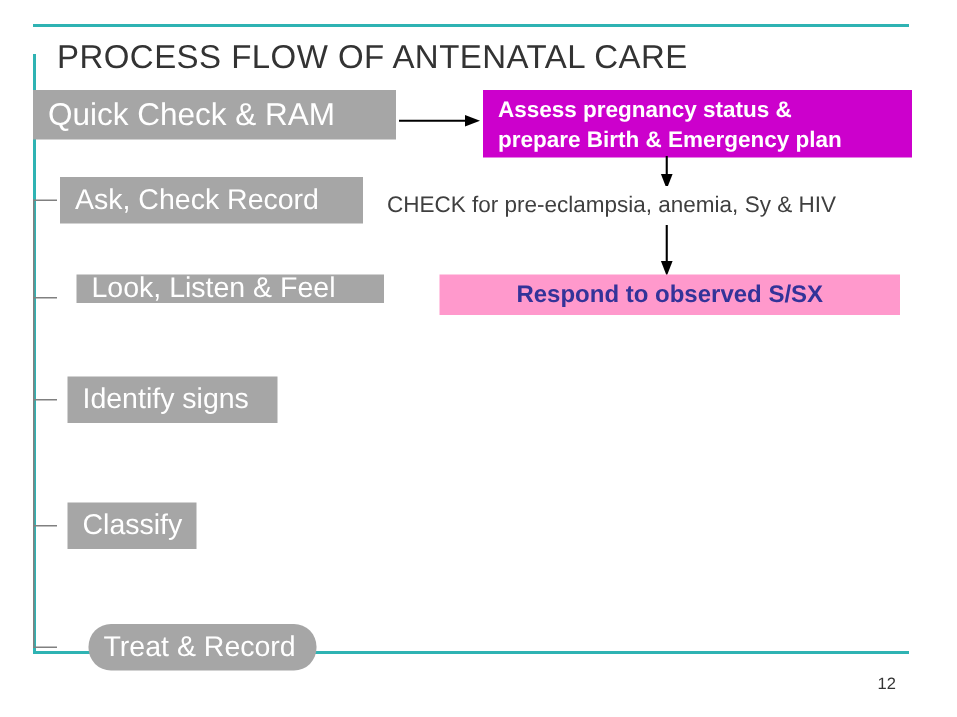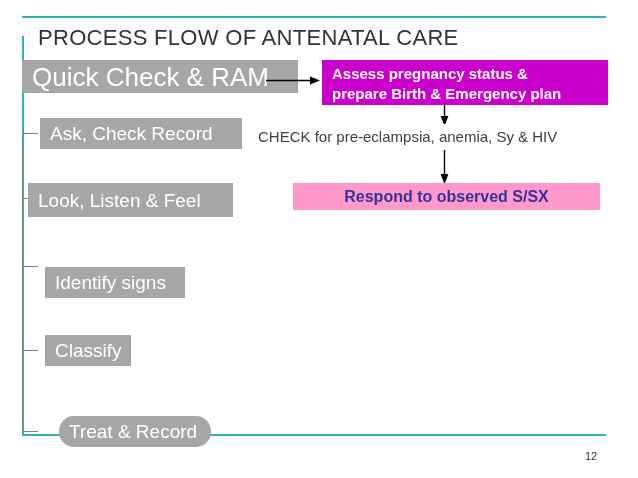--- a/index.html
+++ b/index.html
@@ -64,24 +64,24 @@
     background: #a6a6a6;
     color: #ffffff;
     font-size: 19px;
     line-height: 1;
     display: flex;
     align-items: center;
     padding-left: 10px;
     box-sizing: border-box;
     white-space: nowrap;
   }
-  .box-quick   { left: 22px;  top: 60px;  width: 276px; height: 33px; font-size: 26px; }
+  .box-quick   { left: 22px;  top: 60px;  width: 242px; height: 33px; font-size: 21px; }
   .box-ask     { left: 40px;  top: 118px; width: 202px; height: 31px; }
-  .box-look    { left: 28px;  top: 183px; width: 205px; height: 34px; }
-  .box-identify{ left: 45px;  top: 251px; width: 140px; height: 31px; margin-top: 16px; }
+  .box-look    { left: 51px;  top: 183px; width: 205px; height: 19px; }
+  .box-identify{ left: 45px;  top: 251px; width: 140px; height: 31px; }
   .box-classify{ left: 45px;  top: 335px; width: 86px;  height: 31px; text-align: right; }
   .box-treat   { left: 59px;  top: 416px; width: 152px; height: 31px; border-radius: 15px; }
 
   
   .tick {
     position: absolute;
     width: 16px;
     height: 0;
     border-top: 1px solid #808080;
   }

